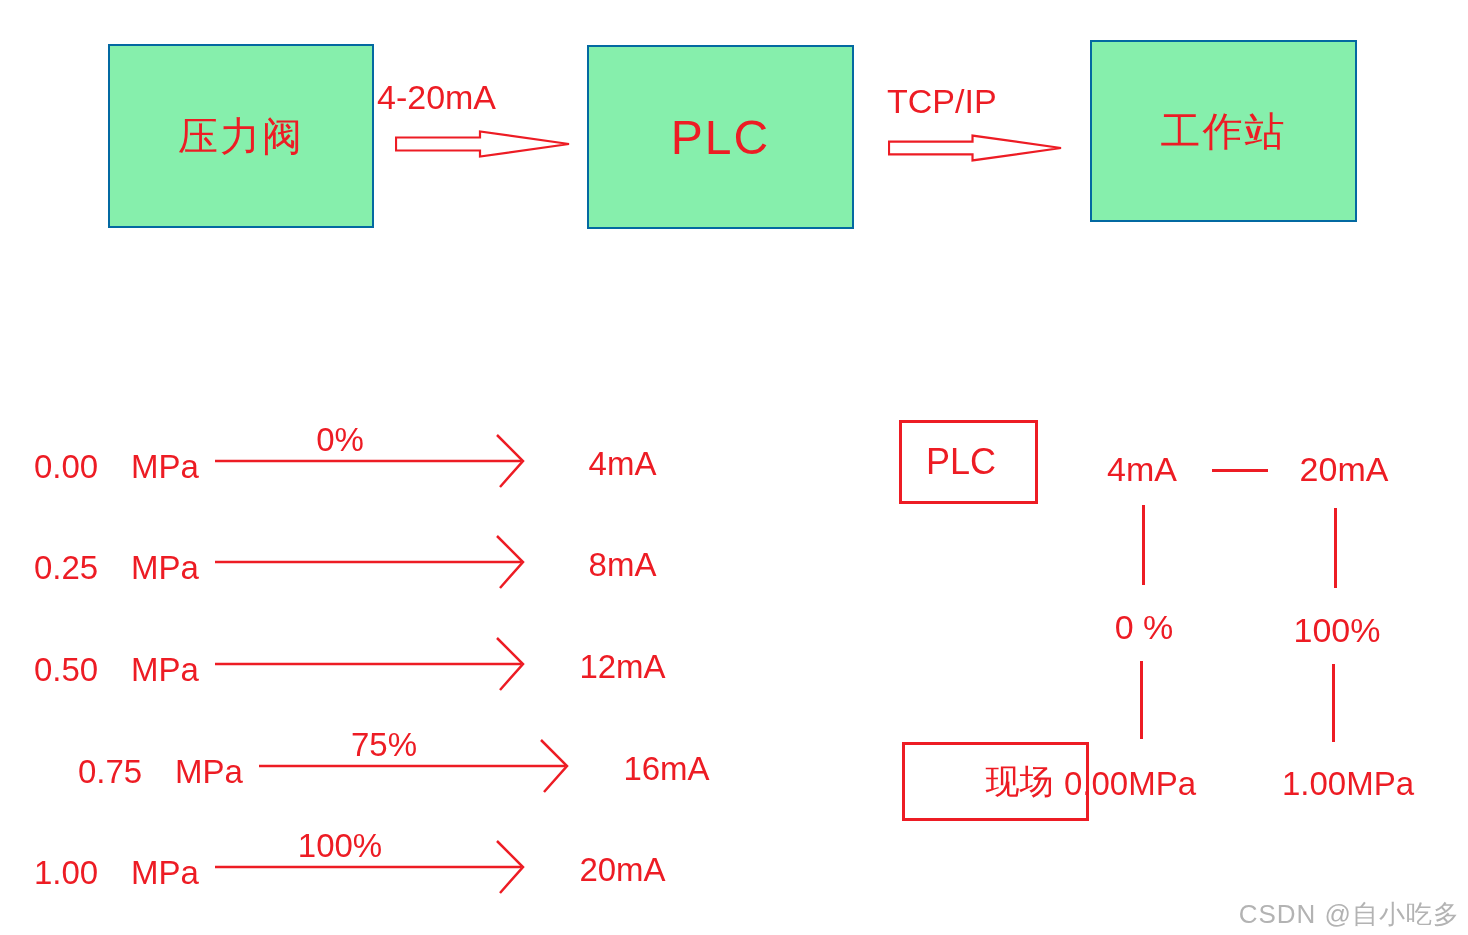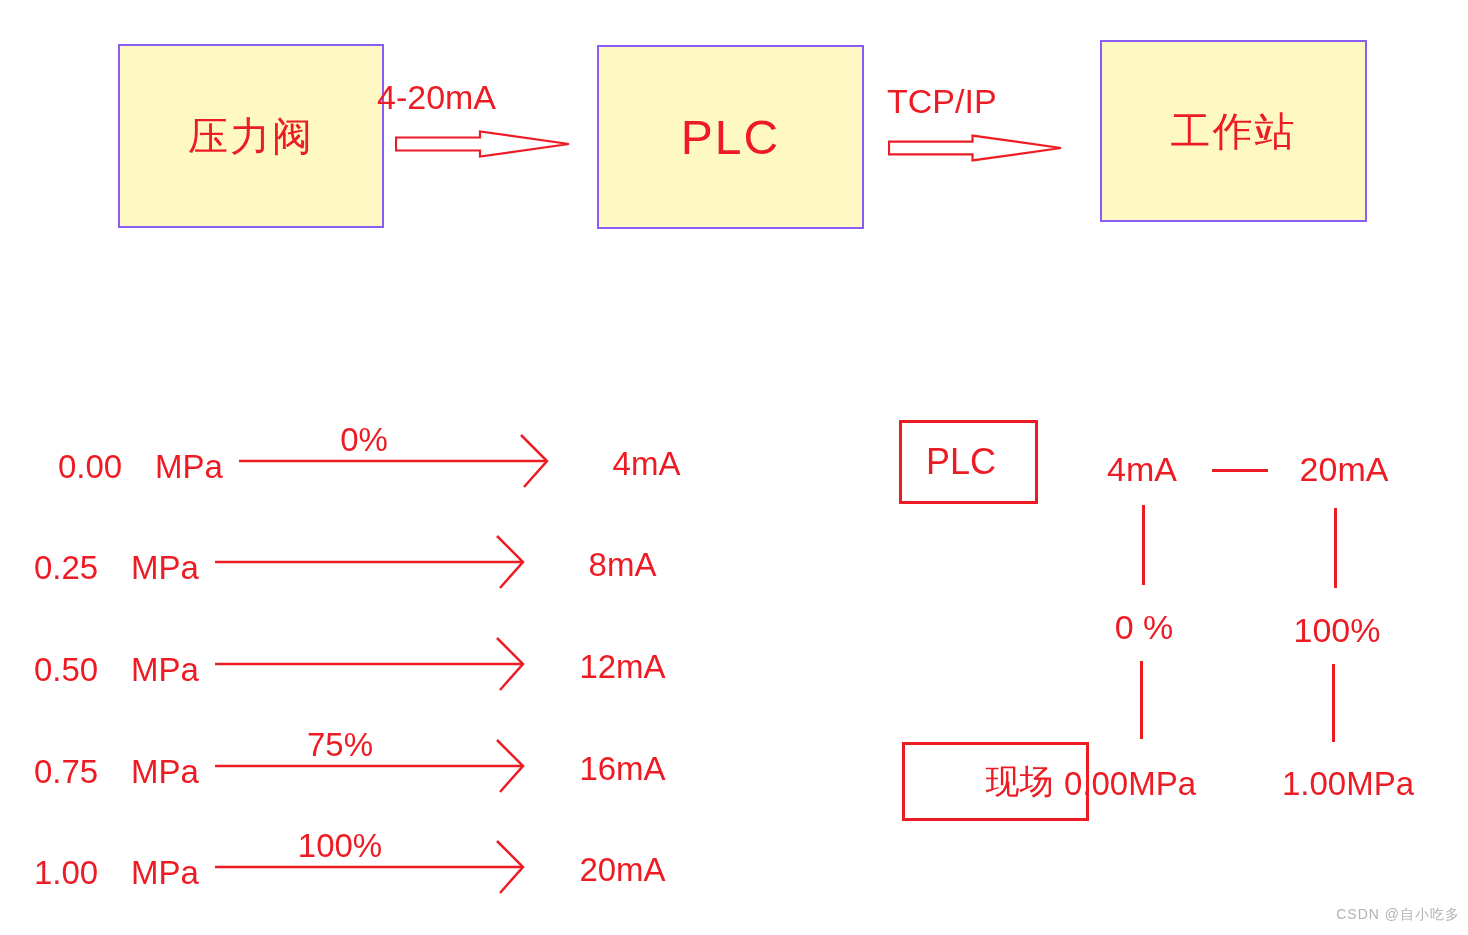--- a/index.html
+++ b/index.html
@@ -3,42 +3,42 @@
 <meta charset="utf-8">
 <style>
   html,body{margin:0;padding:0;background:#fff;}
   .canvas{
     position:relative;width:1468px;height:935px;background:#ffffff;
     font-family:"Liberation Sans","DejaVu Sans",sans-serif;
     color:#ed1c24;overflow:hidden;
   }
   .abs{position:absolute;}
   .flowbox{
-    position:absolute;border:2px solid #8b5cf6;background:#fef9c3;
-    display:flex;align-items:center;justify-content:center;margin-left:10px;
+    position:absolute;border:2px solid #0369a1;background:#86efac;
+    display:flex;align-items:center;justify-content:center;
   }
   .flowbox-label{font-size:40px;letter-spacing:2px;}
   .flowbox-label-latin{font-size:48px;}
   .linklabel{position:absolute;font-size:34px;line-height:38px;}
   .rowtext{font-size:33px;line-height:40px;white-space:nowrap;}
   .row{position:absolute;left:0;width:740px;height:90px;}
   .row .val{position:absolute;left:2px;width:128px;top:31px;text-align:center;}
   .row .unit{position:absolute;left:101px;width:128px;top:31px;text-align:center;}
   .row .pct{position:absolute;left:240px;width:200px;top:4px;text-align:center;}
   .row .cur{position:absolute;left:545px;width:155px;top:28px;text-align:center;}
   .row .arr{position:absolute;left:212px;top:17px;}
   .smallbox{
     position:absolute;border:3px solid #ed1c24;background:#fff;
     display:flex;align-items:center;
   }
   .vline{position:absolute;width:3px;background:#ed1c24;}
   .hline{position:absolute;height:3px;background:#ed1c24;}
   .rlabel{position:absolute;text-align:center;font-size:34px;line-height:40px;white-space:nowrap;}
   .watermark{
-    position:absolute;right:8px;top:902px;font-size:14px;line-height:24px;
+    position:absolute;right:8px;top:902px;font-size:26px;line-height:24px;
     color:#b3b3b3;letter-spacing:1px;
   }
 </style>
 </head>
 <body>
 
 <div class="canvas">
 
   <div class="flowbox" style="left:108px;top:44px;width:262px;height:180px;">
     <span class="flowbox-label">压力阀</span>
@@ -57,21 +57,21 @@
   <div class="linklabel" style="left:887px;top:82px;width:176px;">TCP/IP</div>
 
   <svg class="abs" style="left:888px;top:134px;" width="175" height="28" viewBox="0 0 176 28">
     <polygon points="1,7.5 85,7.5 85,1.5 174,14 85,26.5 85,20.5 1,20.5" fill="#ffffff" stroke="#ed1c24" stroke-width="2.2"></polygon>
   </svg>
 
   <div class="flowbox" style="left:1090px;top:40px;width:263px;height:178px;">
     <span class="flowbox-label">工作站</span>
   </div>
 
-  <div class="row rowtext" style="top:416px;margin-left:24px;">
+  <div class="row rowtext" style="top:416px;">
     <span class="val">0.00</span>
     <span class="unit">MPa</span>
     <span class="pct">0%</span>
     <svg class="arr" width="315" height="56" viewBox="0 0 315 56">
       <line x1="3" y1="28" x2="309" y2="28" stroke="#ed1c24" stroke-width="2.5"></line>
       <polyline points="285,2 311,28 288,54" fill="none" stroke="#ed1c24" stroke-width="2.5"></polyline>
     </svg>
     <span class="cur">4mA</span>
   </div>
 
@@ -88,21 +88,21 @@
   <div class="row rowtext" style="top:619px;">
     <span class="val">0.50</span>
     <span class="unit">MPa</span>
     <svg class="arr" width="315" height="56" viewBox="0 0 315 56">
       <line x1="3" y1="28" x2="309" y2="28" stroke="#ed1c24" stroke-width="2.5"></line>
       <polyline points="285,2 311,28 288,54" fill="none" stroke="#ed1c24" stroke-width="2.5"></polyline>
     </svg>
     <span class="cur">12mA</span>
   </div>
 
-  <div class="row rowtext" style="top:721px;">
+  <div class="row rowtext" style="top:721px;margin-left:44px;">
     <span class="val">0.75</span>
     <span class="unit">MPa</span>
     <span class="pct">75%</span>
     <svg class="arr" width="315" height="56" viewBox="0 0 315 56">
       <line x1="3" y1="28" x2="309" y2="28" stroke="#ed1c24" stroke-width="2.5"></line>
       <polyline points="285,2 311,28 288,54" fill="none" stroke="#ed1c24" stroke-width="2.5"></polyline>
     </svg>
     <span class="cur">16mA</span>
   </div>
 

